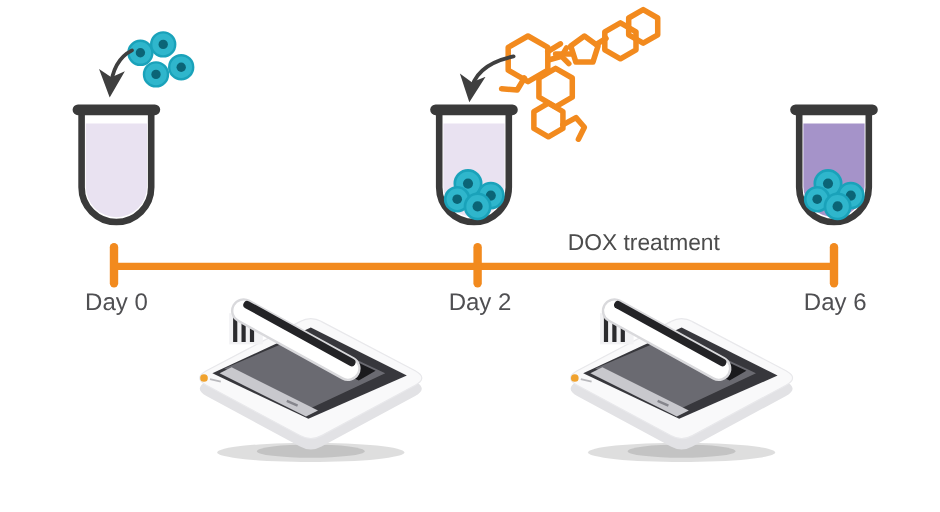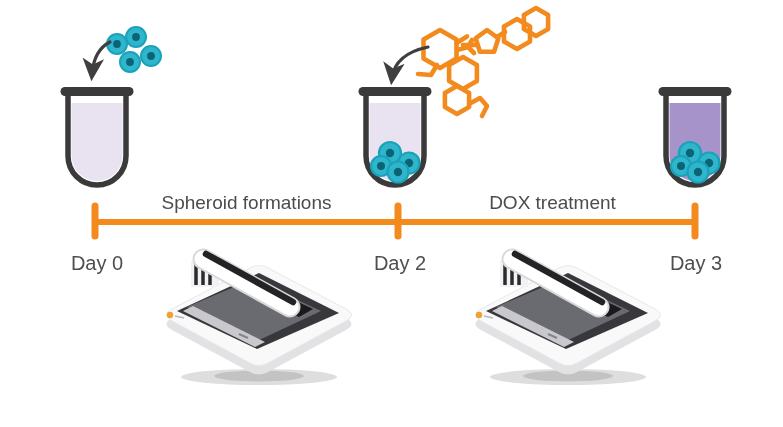--- a/index.html
+++ b/index.html
@@ -14,22 +14,22 @@
   .label{
     position:absolute;
     color:#4c4c4c;
     font-size:19px;
     line-height:21px;
     white-space:nowrap;
     user-select:none;
   }
   .segment-label{text-align:center;}
   .seg-1{left:95px;width:303px;top:192px;}
-  .seg-2{left:404px;width:297px;top:192px;}
-  .day-label{font-size:20px;line-height:22px;top:241px;transform:translateX(-50%);color:#4f4f52;margin-top:11px;}
+  .seg-2{left:388px;width:297px;top:192px;}
+  .day-label{font-size:20px;line-height:22px;top:241px;transform:translateX(-50%);color:#4f4f52;}
   .day-0{left:97px;}
   .day-3{left:400px;}
   .day-6{left:696px;}
   .tube-light{--liquid:#e9e2f1;}
   .tube-dox{--liquid:#a593c9;}
 </style>
 </head>
 <body>
 
 <div class="canvas">
@@ -126,18 +126,17 @@
       <line x1="95" y1="222" x2="695" y2="222" stroke="#f28a1e" stroke-width="6"></line>
       <line x1="95" y1="206" x2="95" y2="236" stroke="#f28a1e" stroke-width="7" stroke-linecap="round"></line>
       <line x1="398" y1="206" x2="398" y2="236" stroke="#f28a1e" stroke-width="7" stroke-linecap="round"></line>
       <line x1="695" y1="206" x2="695" y2="236" stroke="#f28a1e" stroke-width="7" stroke-linecap="round"></line>
     </g>
 
     <use href="#device" x="153" y="247" width="212" height="142"></use>
     <use href="#device" x="462" y="247" width="212" height="142"></use>
   </svg>
 
-  <div class="label segment-label seg-1">Spheroid formations</div>
   <div class="label segment-label seg-2">DOX treatment</div>
   <div class="label day-label day-0">Day 0</div>
   <div class="label day-label day-3">Day 2</div>
-  <div class="label day-label day-6">Day 3</div>
+  <div class="label day-label day-6">Day 6</div>
 </div>
 
 </body></html>

